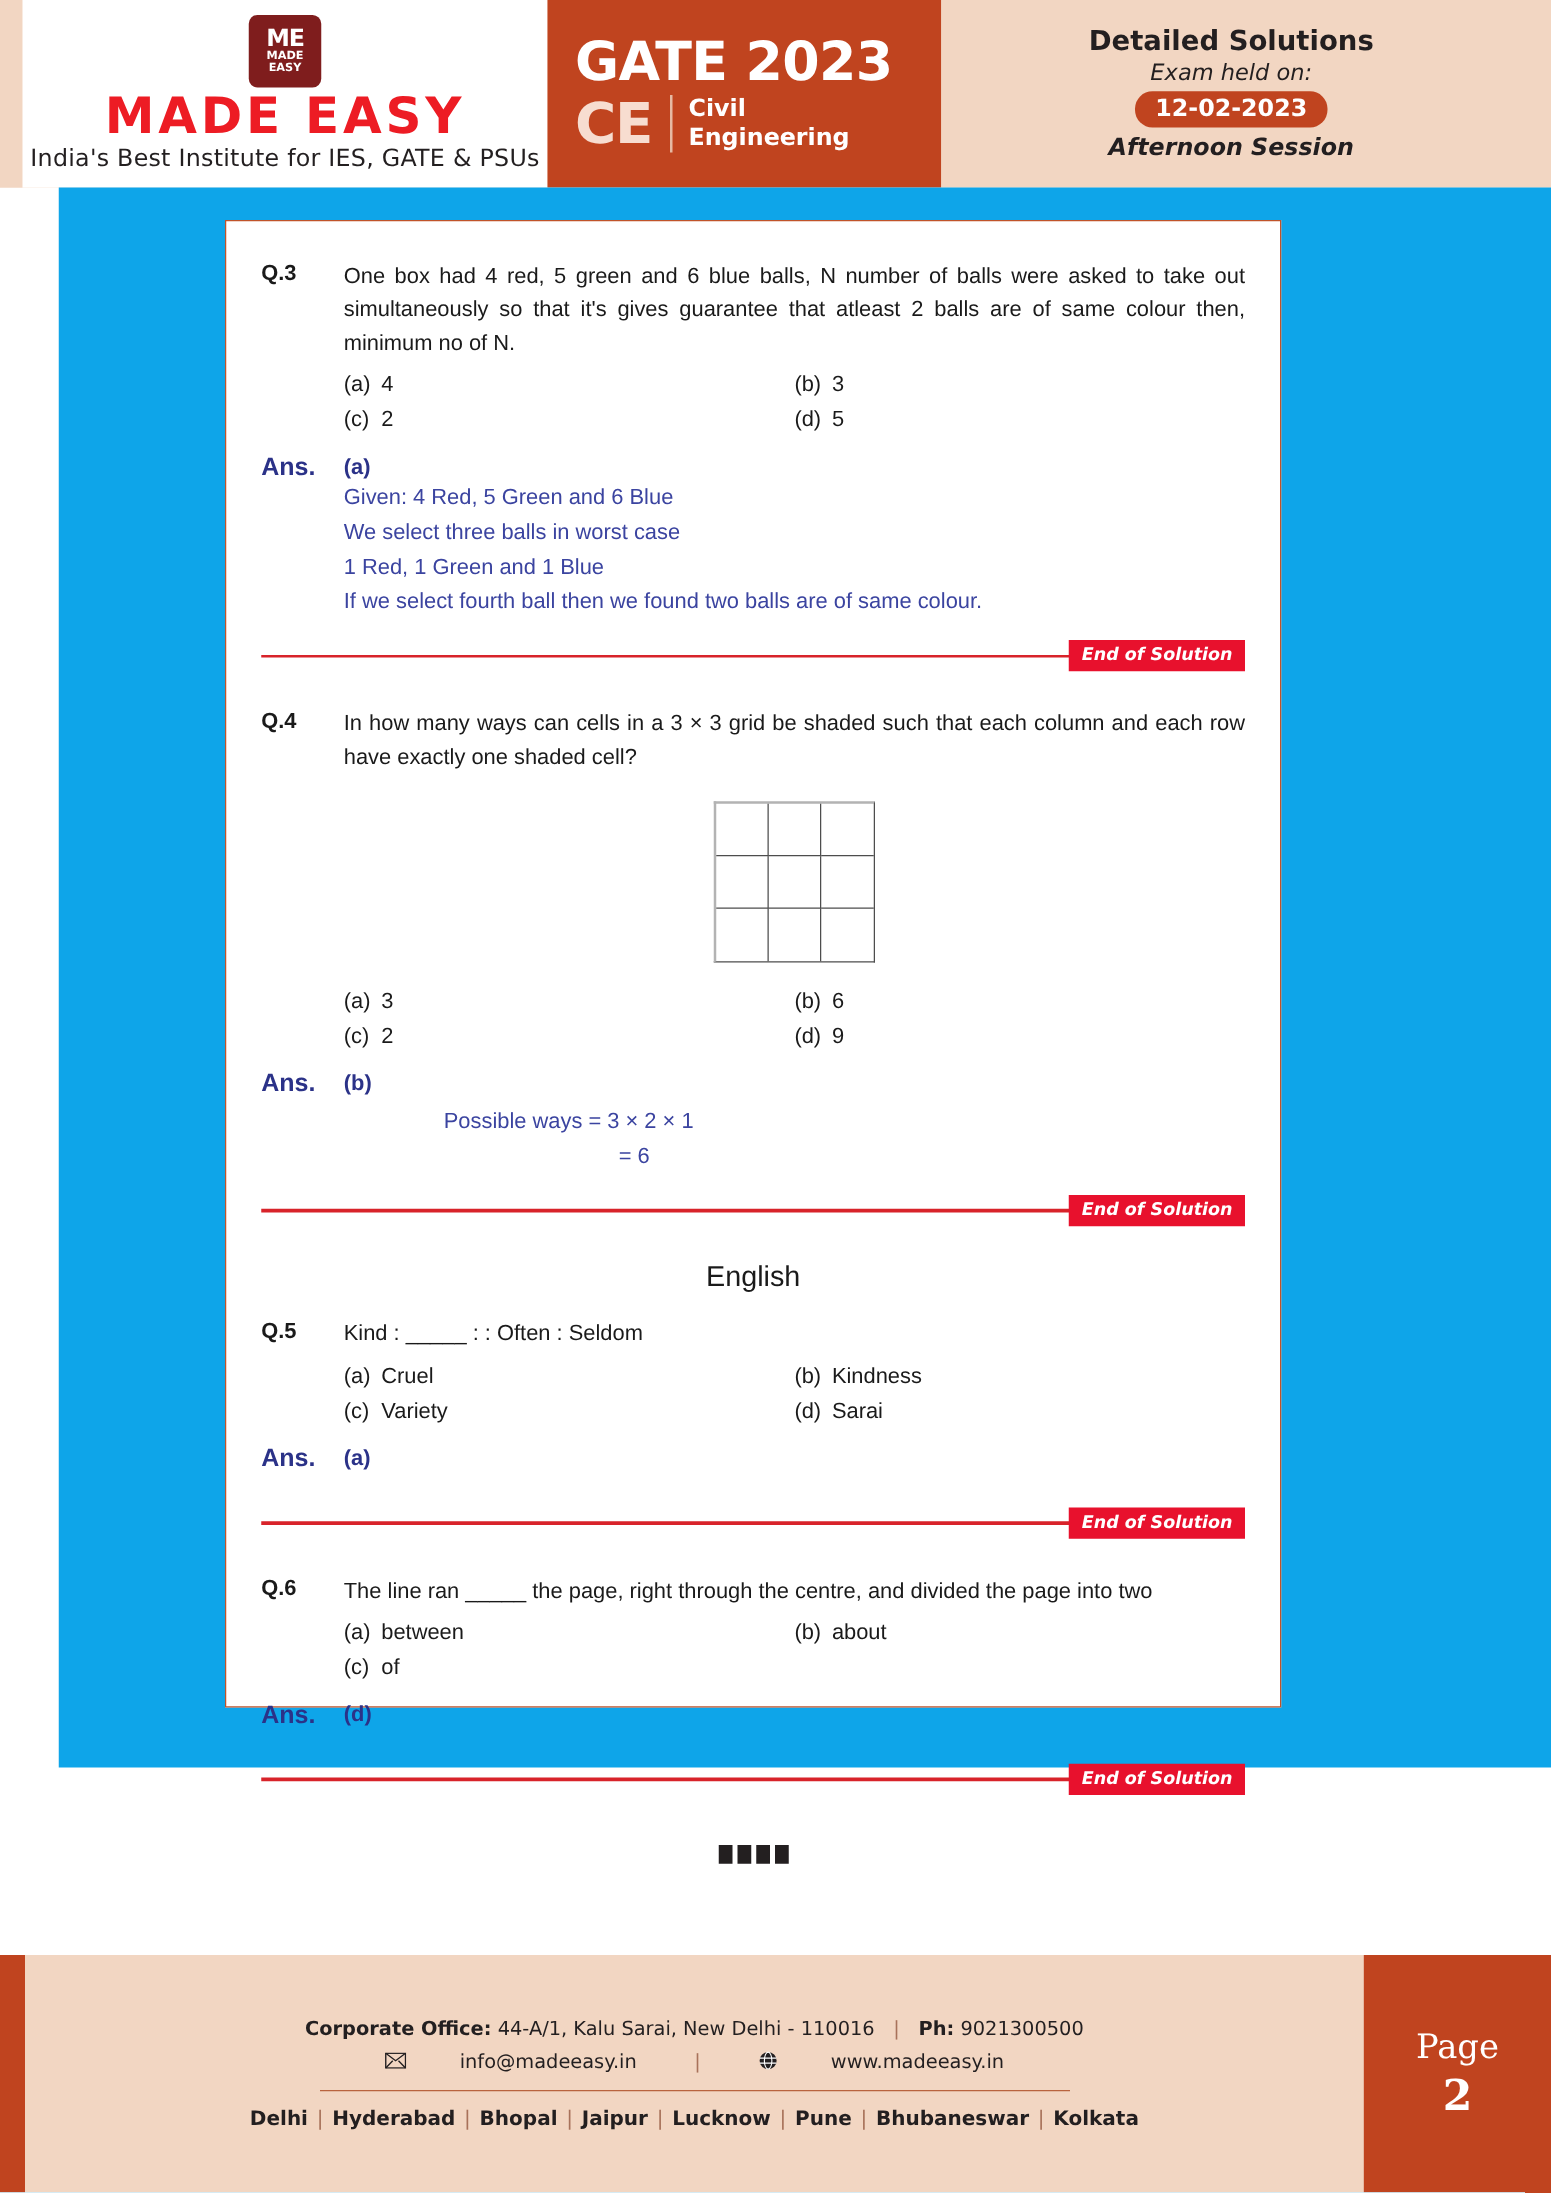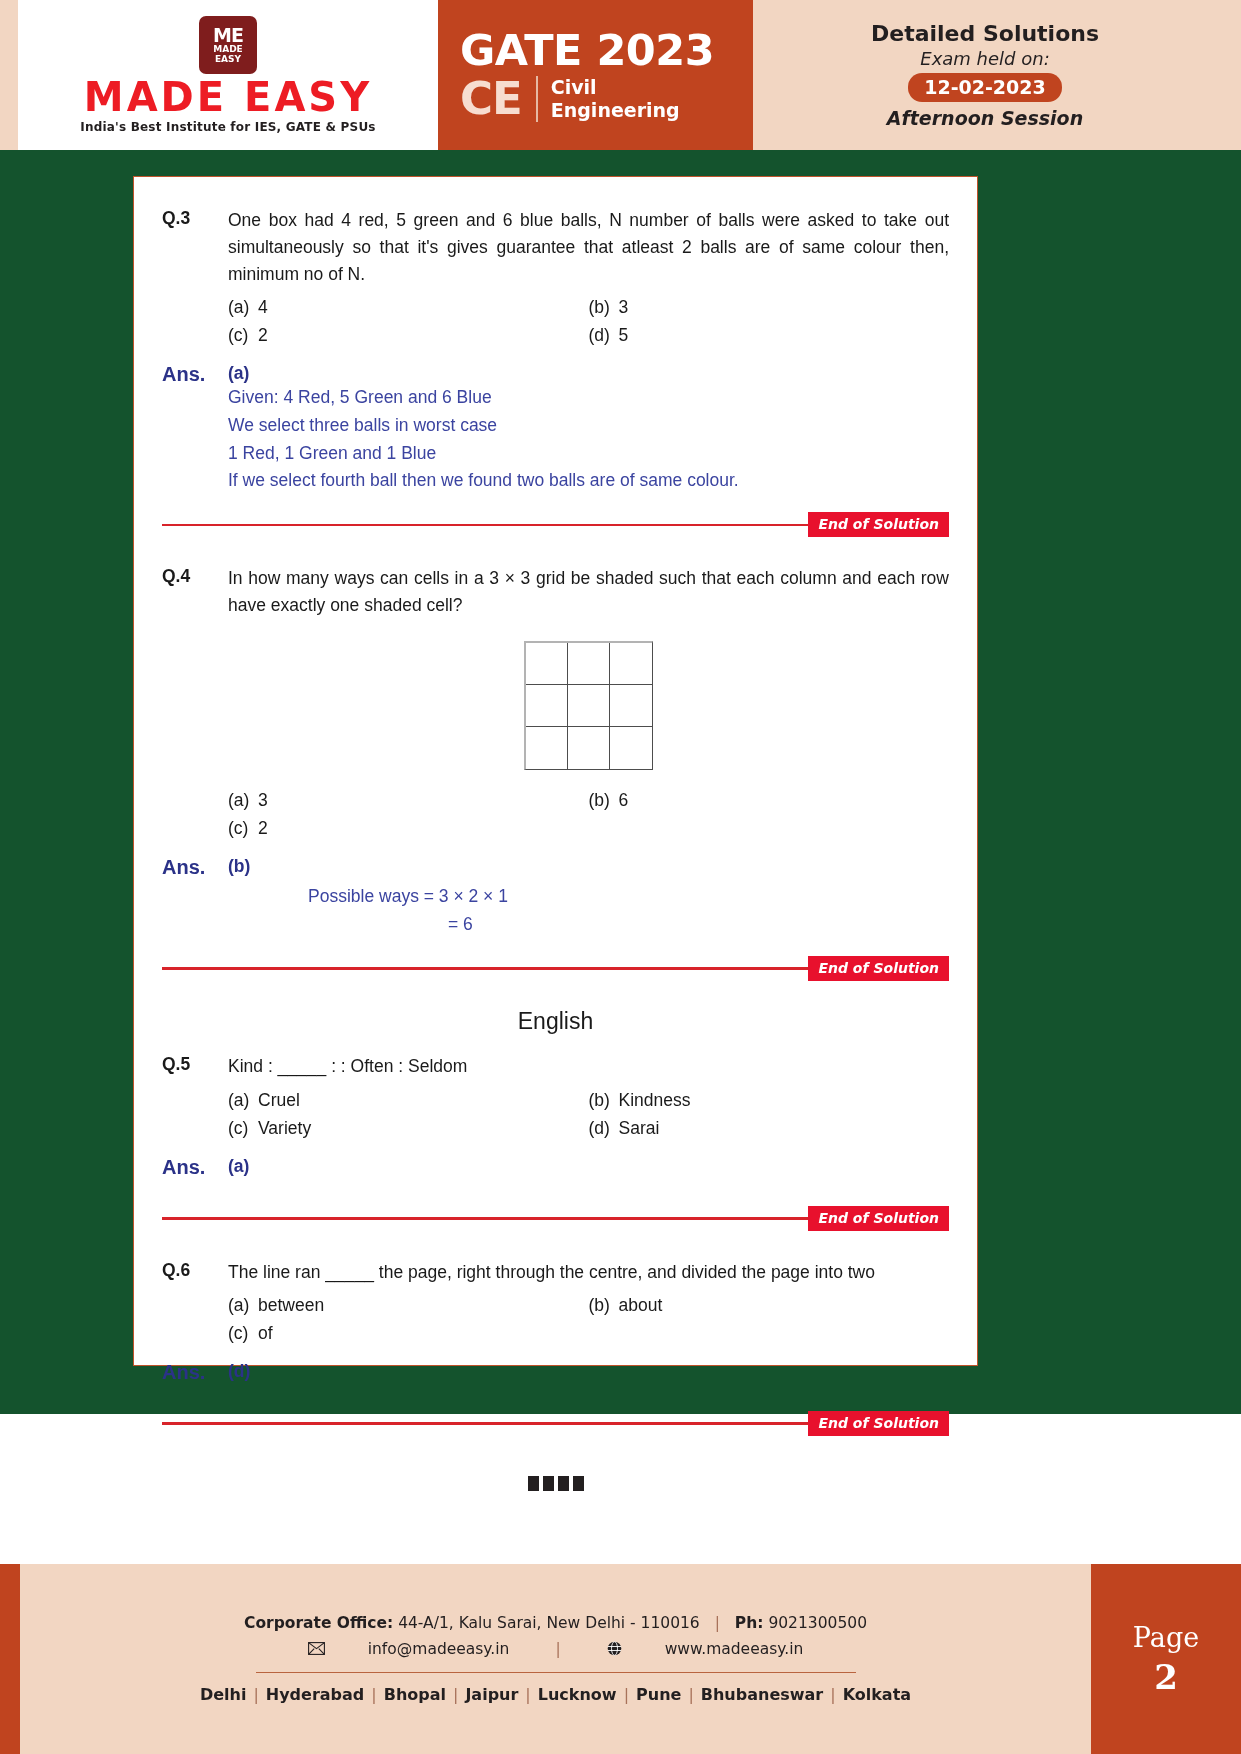--- a/index.html
+++ b/index.html
@@ -49,21 +49,21 @@
     color: #ffffff; font-weight: 900; font-size: 9px;
     line-height: 1.05; letter-spacing: 0px; text-align: center;
     font-family: "DejaVu Sans", sans-serif;
   }
   .logo-word {
     color: #ed1c24; font-weight: 900; font-size: 40px;
     letter-spacing: 3px; line-height: 1;
     font-family: "DejaVu Sans", sans-serif;
   }
   .logo-tag {
-    color: #231f20; font-weight: 700; font-size: 12px;
+    color: #231f20; font-weight: 400; font-size: 19px;
     letter-spacing: 0.2px; margin-top: 3px;
     font-family: "DejaVu Sans", sans-serif;
   }
   .gate-block {
     width: 315px;
     background: #c0441f;
     display: flex; flex-direction: column;
     justify-content: center;
     padding-left: 22px;
   }
@@ -112,22 +112,23 @@
   .meta-session {
     color: #231f20; font-weight: 800; font-style: italic;
     font-size: 19px; margin-top: 5px;
     font-family: "DejaVu Sans", sans-serif;
   }
 
   
   .content-area {
     position: relative;
     height: 1264px;
-    background: #14532d;
+    background: #0ea5e9;
     padding: 26px 0 0 0;
+    margin-left: 47px;
   }
   .content-box {
     position: absolute;
     left: 133px; top: 176px - 150px;
     width: 845px;
     height: 1190px;
     border: 1.5px solid #c0532a;
     background: #ffffff;
     padding: 30px 28px 0 28px;
   }
@@ -387,20 +388,23 @@
 
           <div class="opts">
             <div class="opt">
               <span class="okey">(a)</span><span>3</span>
             </div>
             <div class="opt">
               <span class="okey">(b)</span><span>6</span>
             </div>
             <div class="opt">
               <span class="okey">(c)</span><span>2</span>
+            </div>
+            <div class="opt">
+              <span class="okey">(d)</span><span>9</span>
             </div>
           </div>
         </div>
       </div>
 
       <div class="ansrow">
         <div class="anslabel">Ans.</div>
         <div class="ansbody">
           <div class="anskey">(b)</div>
           <div class="ans-center">

